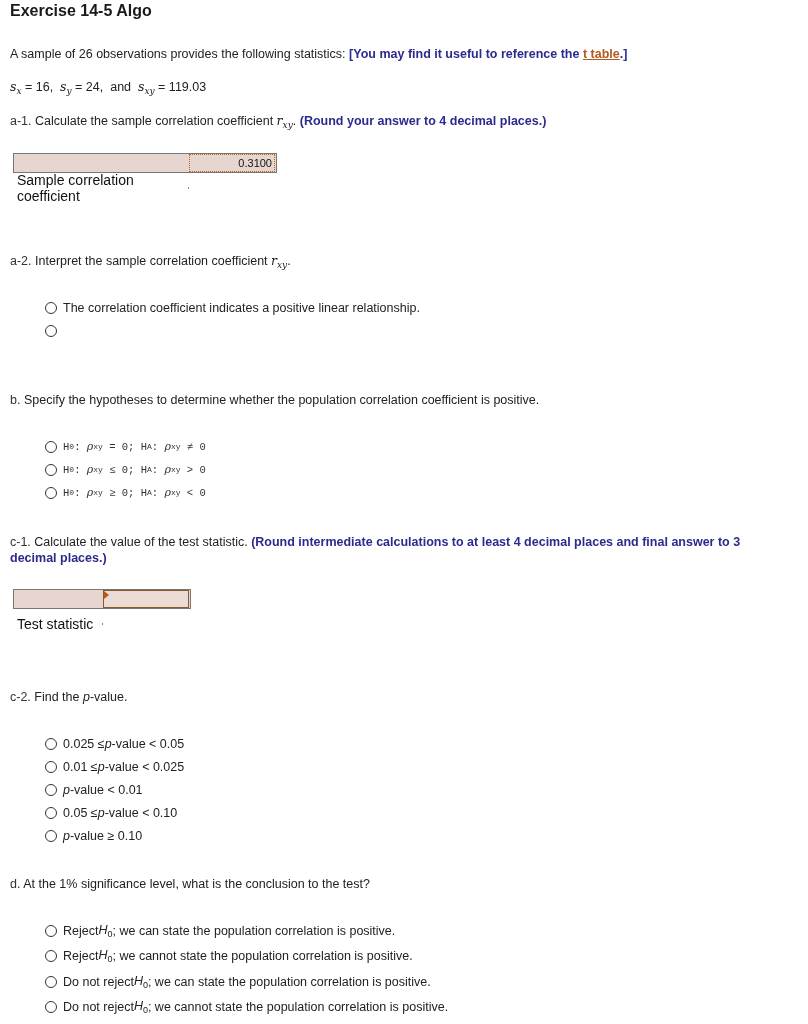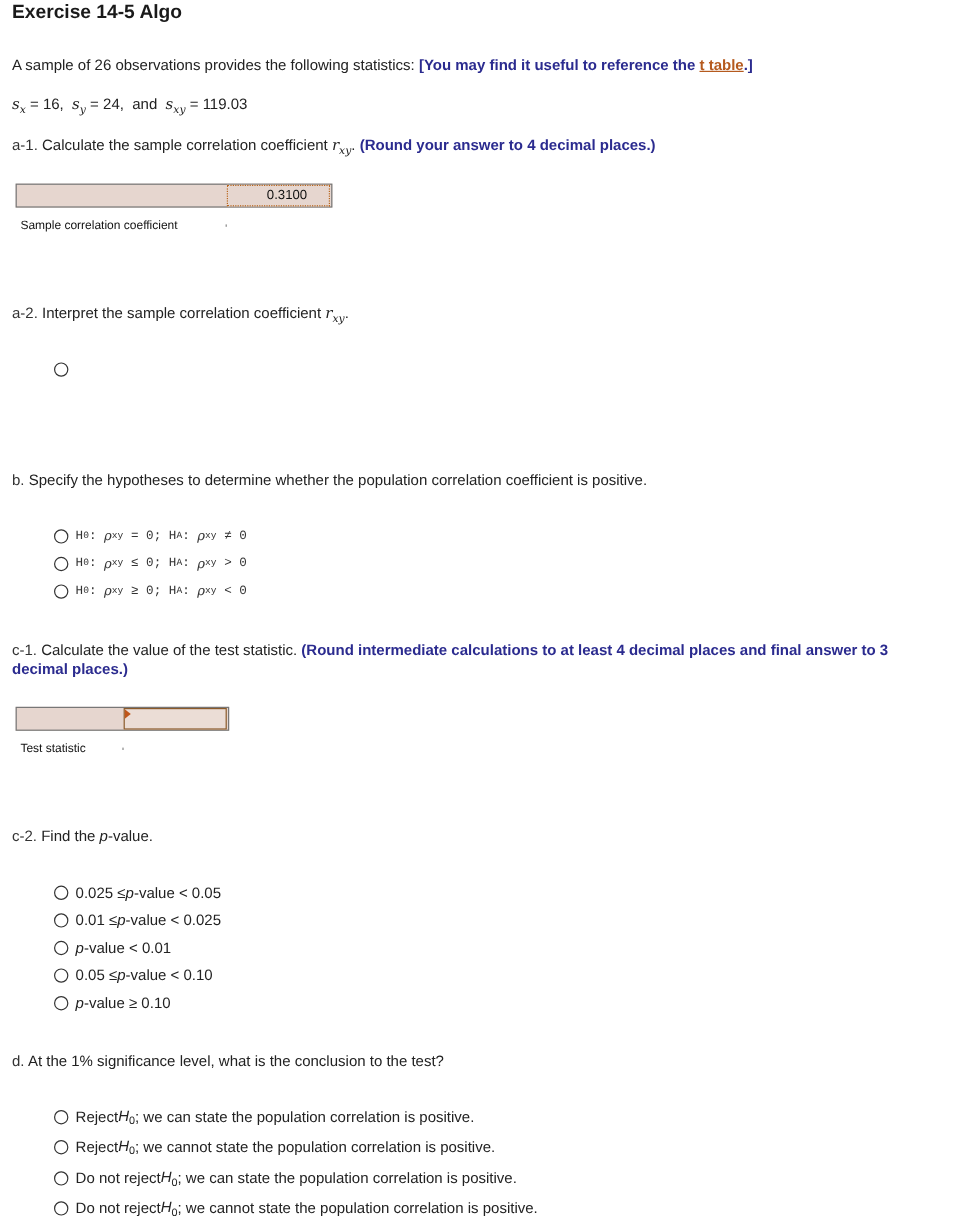--- a/index.html
+++ b/index.html
@@ -21,26 +21,26 @@
       width: 10px; height: 10px; border: 1.4px solid #333; border-radius: 50%;
       margin-right: 6px; flex: none; background: #fff;
     }
     .mono { font-family: "Liberation Mono", "DejaVu Sans Mono", monospace; font-size: 10.5px; color: #333; }
     .mono sub { font-size: 8px; vertical-align: -3px; }
     .mono .rho { font-family: "DejaVu Serif", serif; font-style: italic; font-size: 11px; }
     .answer-table {
       display: flex; border: 1px solid #777; background: #e6d6cf; height: 18px;
     }
     .answer-label {
-      font-size: 10px; padding: 1px 3px; display: flex; align-items: center;
+      font-size: 14px; padding: 1px 3px; display: flex; align-items: center;
       color: #111; border-right: 1px solid #888; margin-top: 33px;
     }
     .answer-input-dotted {
       width: 86px; border: 1px dotted #b8651c; background: #e6d6cf;
-      font-size: 11px; text-align: right; padding-right: 18px;
+      font-size: 11px; text-align: right; padding-right: 2px;
       display: flex; align-items: center; justify-content: flex-end; color: #111;
       box-sizing: border-box;
     }
     .answer-input-solid {
       width: 86px; border: 1px solid #8a5a2a; background: #ebddd6; position: relative;
       box-sizing: border-box;
     }
     .flag {
       position: absolute; left: 0; top: 0; width: 0; height: 0;
       border-top: 4px solid transparent; border-bottom: 4px solid transparent;
@@ -84,20 +84,24 @@
 
 <div class="abs line" style="left:10px; top:253px;">
   <span class="label-strong">a-2.</span>
   <span>Interpret the sample correlation coefficient</span>
   <span class="math"><span>r</span><sub>xy</sub></span><span>.</span>
 </div>
 
 <div class="abs" style="left:45px; top:296px;">
   <div class="radio-row">
       <span class="radio"></span>
+      <span>The correlation coefficient indicates a positive linear relationship.</span>
+    </div>
+  <div class="radio-row">
+      <span class="radio"></span>
     </div>
 </div>
 
 <div class="abs line" style="left:10px; top:393px;">
   <span class="label-strong">b.</span>
   <span>Specify the hypotheses to determine whether the population correlation coefficient is positive.</span>
 </div>
 
 <div class="abs" style="left:45px; top:435px;">
   <div class="radio-row mono">

